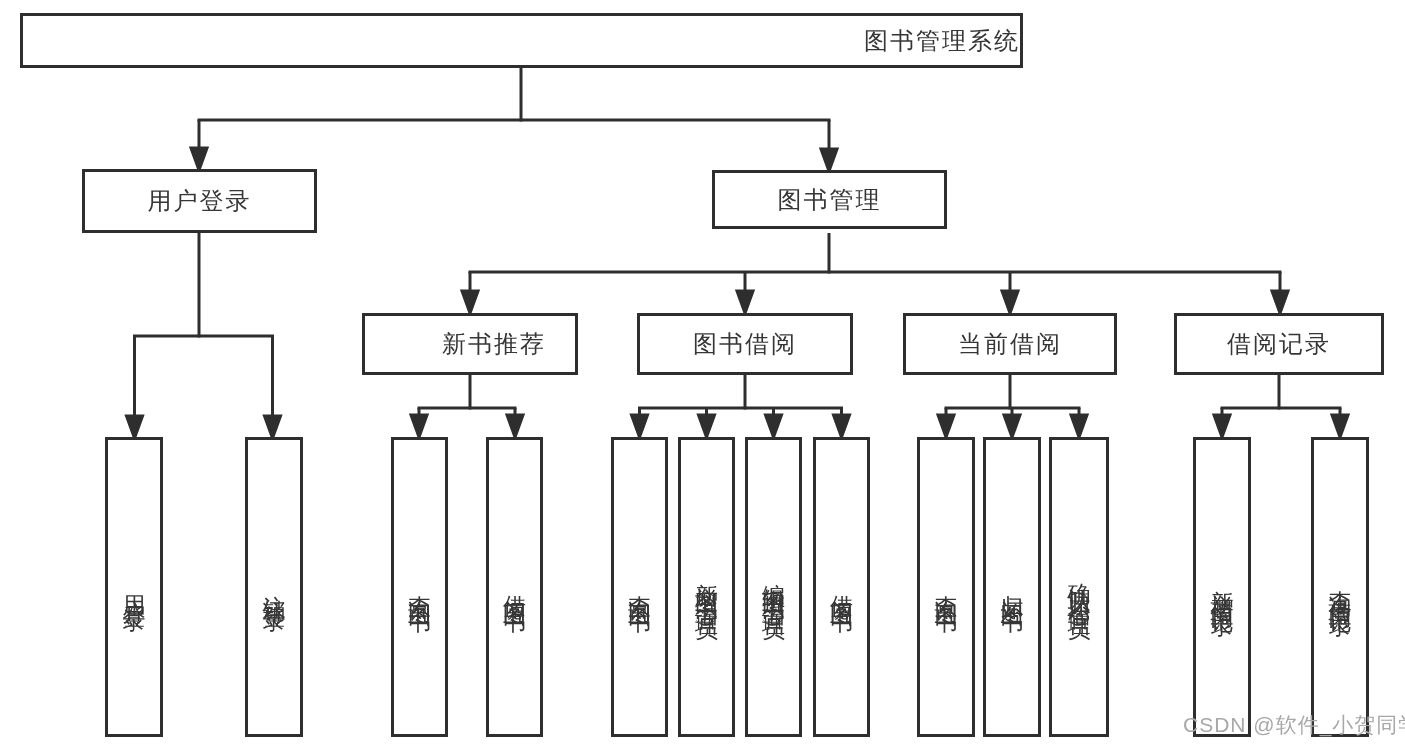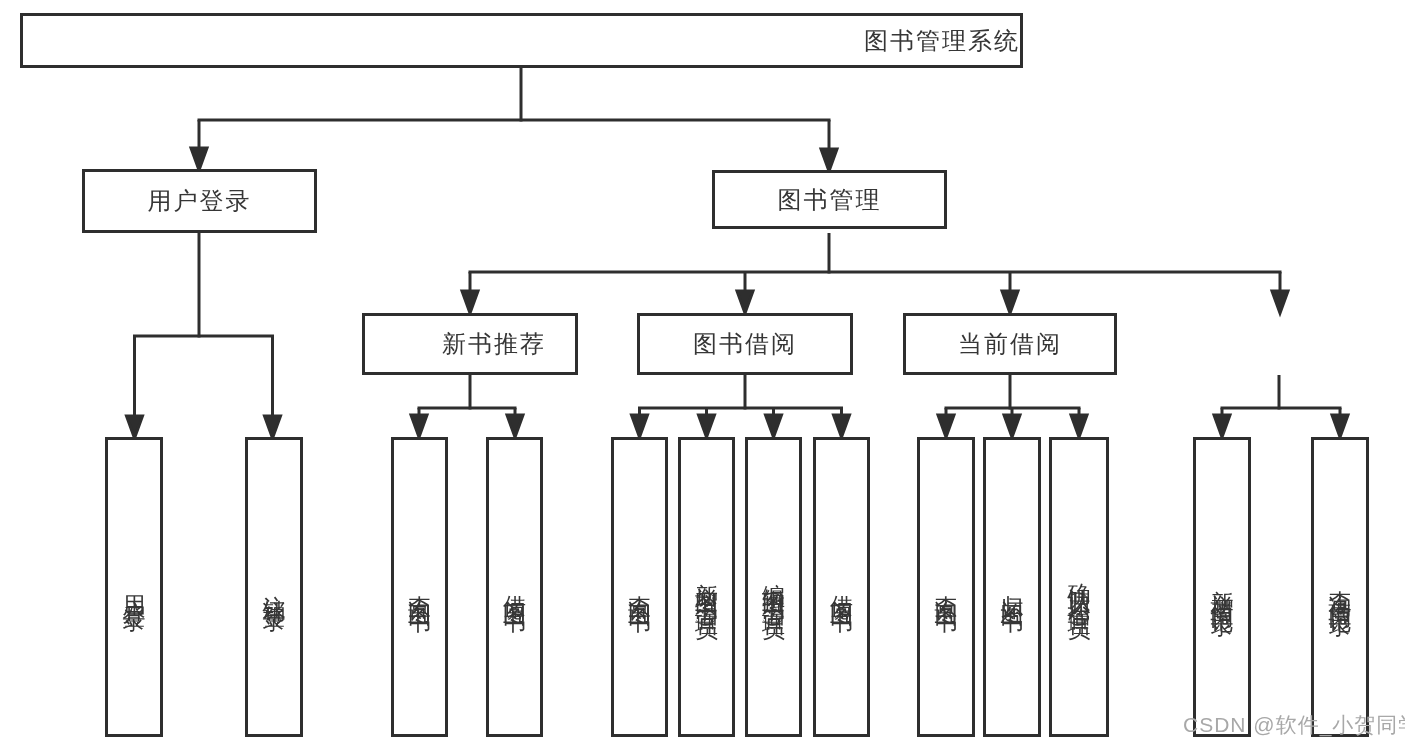--- a/index.html
+++ b/index.html
@@ -171,20 +171,23 @@
 
   <div class="node b-new-book">
     <span class="lbl">新书推荐</span>
   </div>
   <div class="node b-book-borrow">
     <span class="lbl">图书借阅</span>
   </div>
   <div class="node b-current-borrow">
     <span class="lbl">当前借阅</span>
   </div>
+  <div class="node b-borrow-records">
+    <span class="lbl">借阅记录</span>
+  </div>
 
   <div class="node vnode v-user-login">
     <span class="lbl">用户登录</span>
   </div>
   <div class="node vnode v-logout">
     <span class="lbl">注销登录</span>
   </div>
 
   <div class="node vnode v-query-books-1">
     <span class="lbl">查询图书</span>

